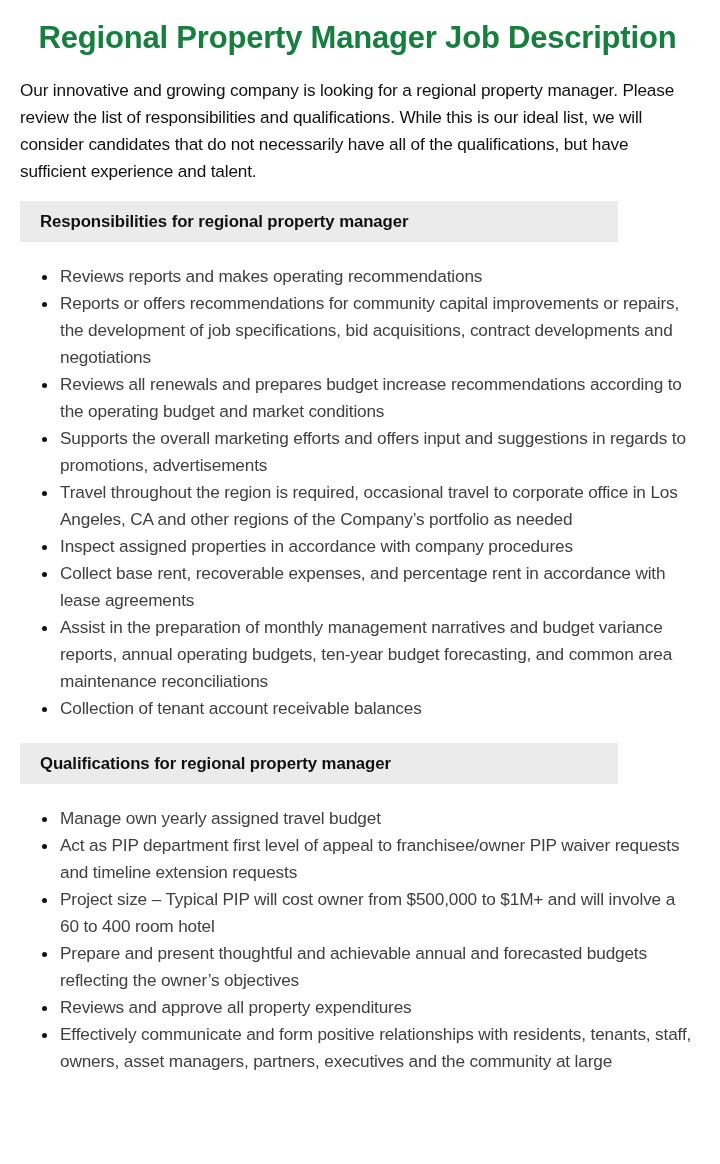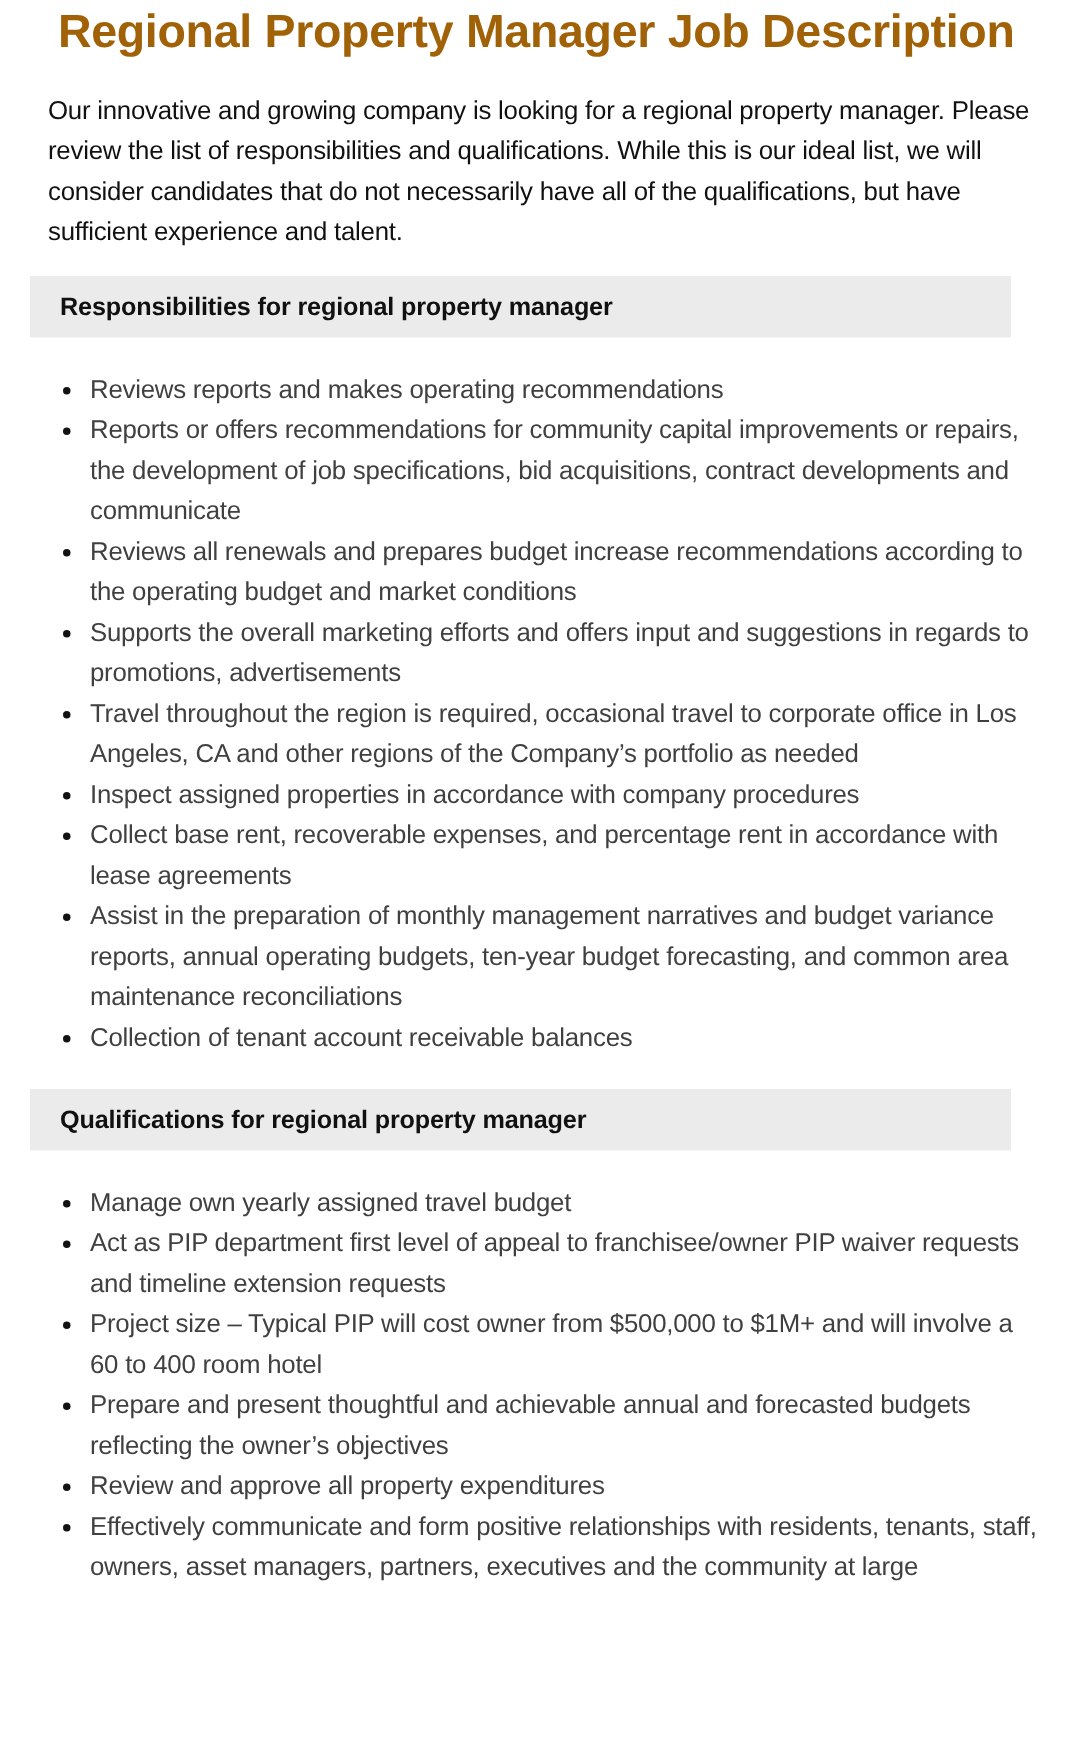--- a/index.html
+++ b/index.html
@@ -14,45 +14,45 @@
       font-family: "Liberation Sans", sans-serif;
       color: #111111;
     }
     .page {
       padding: 0 25px 0 20px;
       box-sizing: border-box;
       width: 720px;
     }
     h1.title {
       margin: 0;
-      padding-top: 1px;
+      padding-top: 18px;
       font-size: 31px;
       line-height: 40px;
       font-weight: bold;
       text-align: center;
       letter-spacing: -0.2px;
-      color: #a16207;
+      color: #15803d;
       white-space: nowrap;
     }
     .intro {
-      margin: 19px 0 0 12px;
+      margin: 19px 0 0 0;
       font-size: 17.2px;
       line-height: 27px;
       letter-spacing: -0.15px;
       color: #111111;
     }
     .section-header {
       margin: 16px 0 0 0;
       background: #ebebeb;
       height: 41px;
       box-sizing: border-box;
       padding: 0 20px;
       display: flex;
       align-items: center;
-      width: 654px;
+      width: 598px;
     }
     .section-header h2 {
       margin: 0;
       font-size: 16.8px;
       font-weight: bold;
       color: #111111;
       letter-spacing: -0.1px;
     }
     ul.items {
       margin: 21px 0 0 0;
@@ -85,36 +85,36 @@
 
 <div class="page">
   <h1 class="title">Regional Property Manager Job Description</h1>
   <p class="intro">Our innovative and growing company is looking for a regional property manager. Please review the list of responsibilities and qualifications. While this is our ideal list, we will consider candidates that do not necessarily have all of the qualifications, but have sufficient experience and talent.</p>
 
   <div class="section-header">
     <h2>Responsibilities for regional property manager</h2>
   </div>
   <ul class="items">
     <li>Reviews reports and makes operating recommendations</li>
-    <li>Reports or offers recommendations for community capital improvements or repairs, the development of job specifications, bid acquisitions, contract developments and communicate</li>
+    <li>Reports or offers recommendations for community capital improvements or repairs, the development of job specifications, bid acquisitions, contract developments and negotiations</li>
     <li>Reviews all renewals and prepares budget increase recommendations according to the operating budget and market conditions</li>
     <li>Supports the overall marketing efforts and offers input and suggestions in regards to promotions, advertisements</li>
     <li>Travel throughout the region is required, occasional travel to corporate office in Los Angeles, CA and other regions of the Company’s portfolio as needed</li>
     <li>Inspect assigned properties in accordance with company procedures</li>
     <li>Collect base rent, recoverable expenses, and percentage rent in accordance with lease agreements</li>
     <li>Assist in the preparation of monthly management narratives and budget variance reports, annual operating budgets, ten-year budget forecasting, and common area maintenance reconciliations</li>
     <li>Collection of tenant account receivable balances</li>
   </ul>
 
   <div class="section-gap"></div>
 
   <div class="section-header">
     <h2>Qualifications for regional property manager</h2>
   </div>
   <ul class="items">
     <li>Manage own yearly assigned travel budget</li>
     <li>Act as PIP department first level of appeal to franchisee/owner PIP waiver requests and timeline extension requests</li>
     <li>Project size – Typical PIP will cost owner from $500,000 to $1M+ and will involve a 60 to 400 room hotel</li>
     <li>Prepare and present thoughtful and achievable annual and forecasted budgets reflecting the owner’s objectives</li>
-    <li>Review and approve all property expenditures</li>
+    <li>Reviews and approve all property expenditures</li>
     <li>Effectively communicate and form positive relationships with residents, tenants, staff, owners, asset managers, partners, executives and the community at large</li>
   </ul>
 </div>
 
 </body></html>

